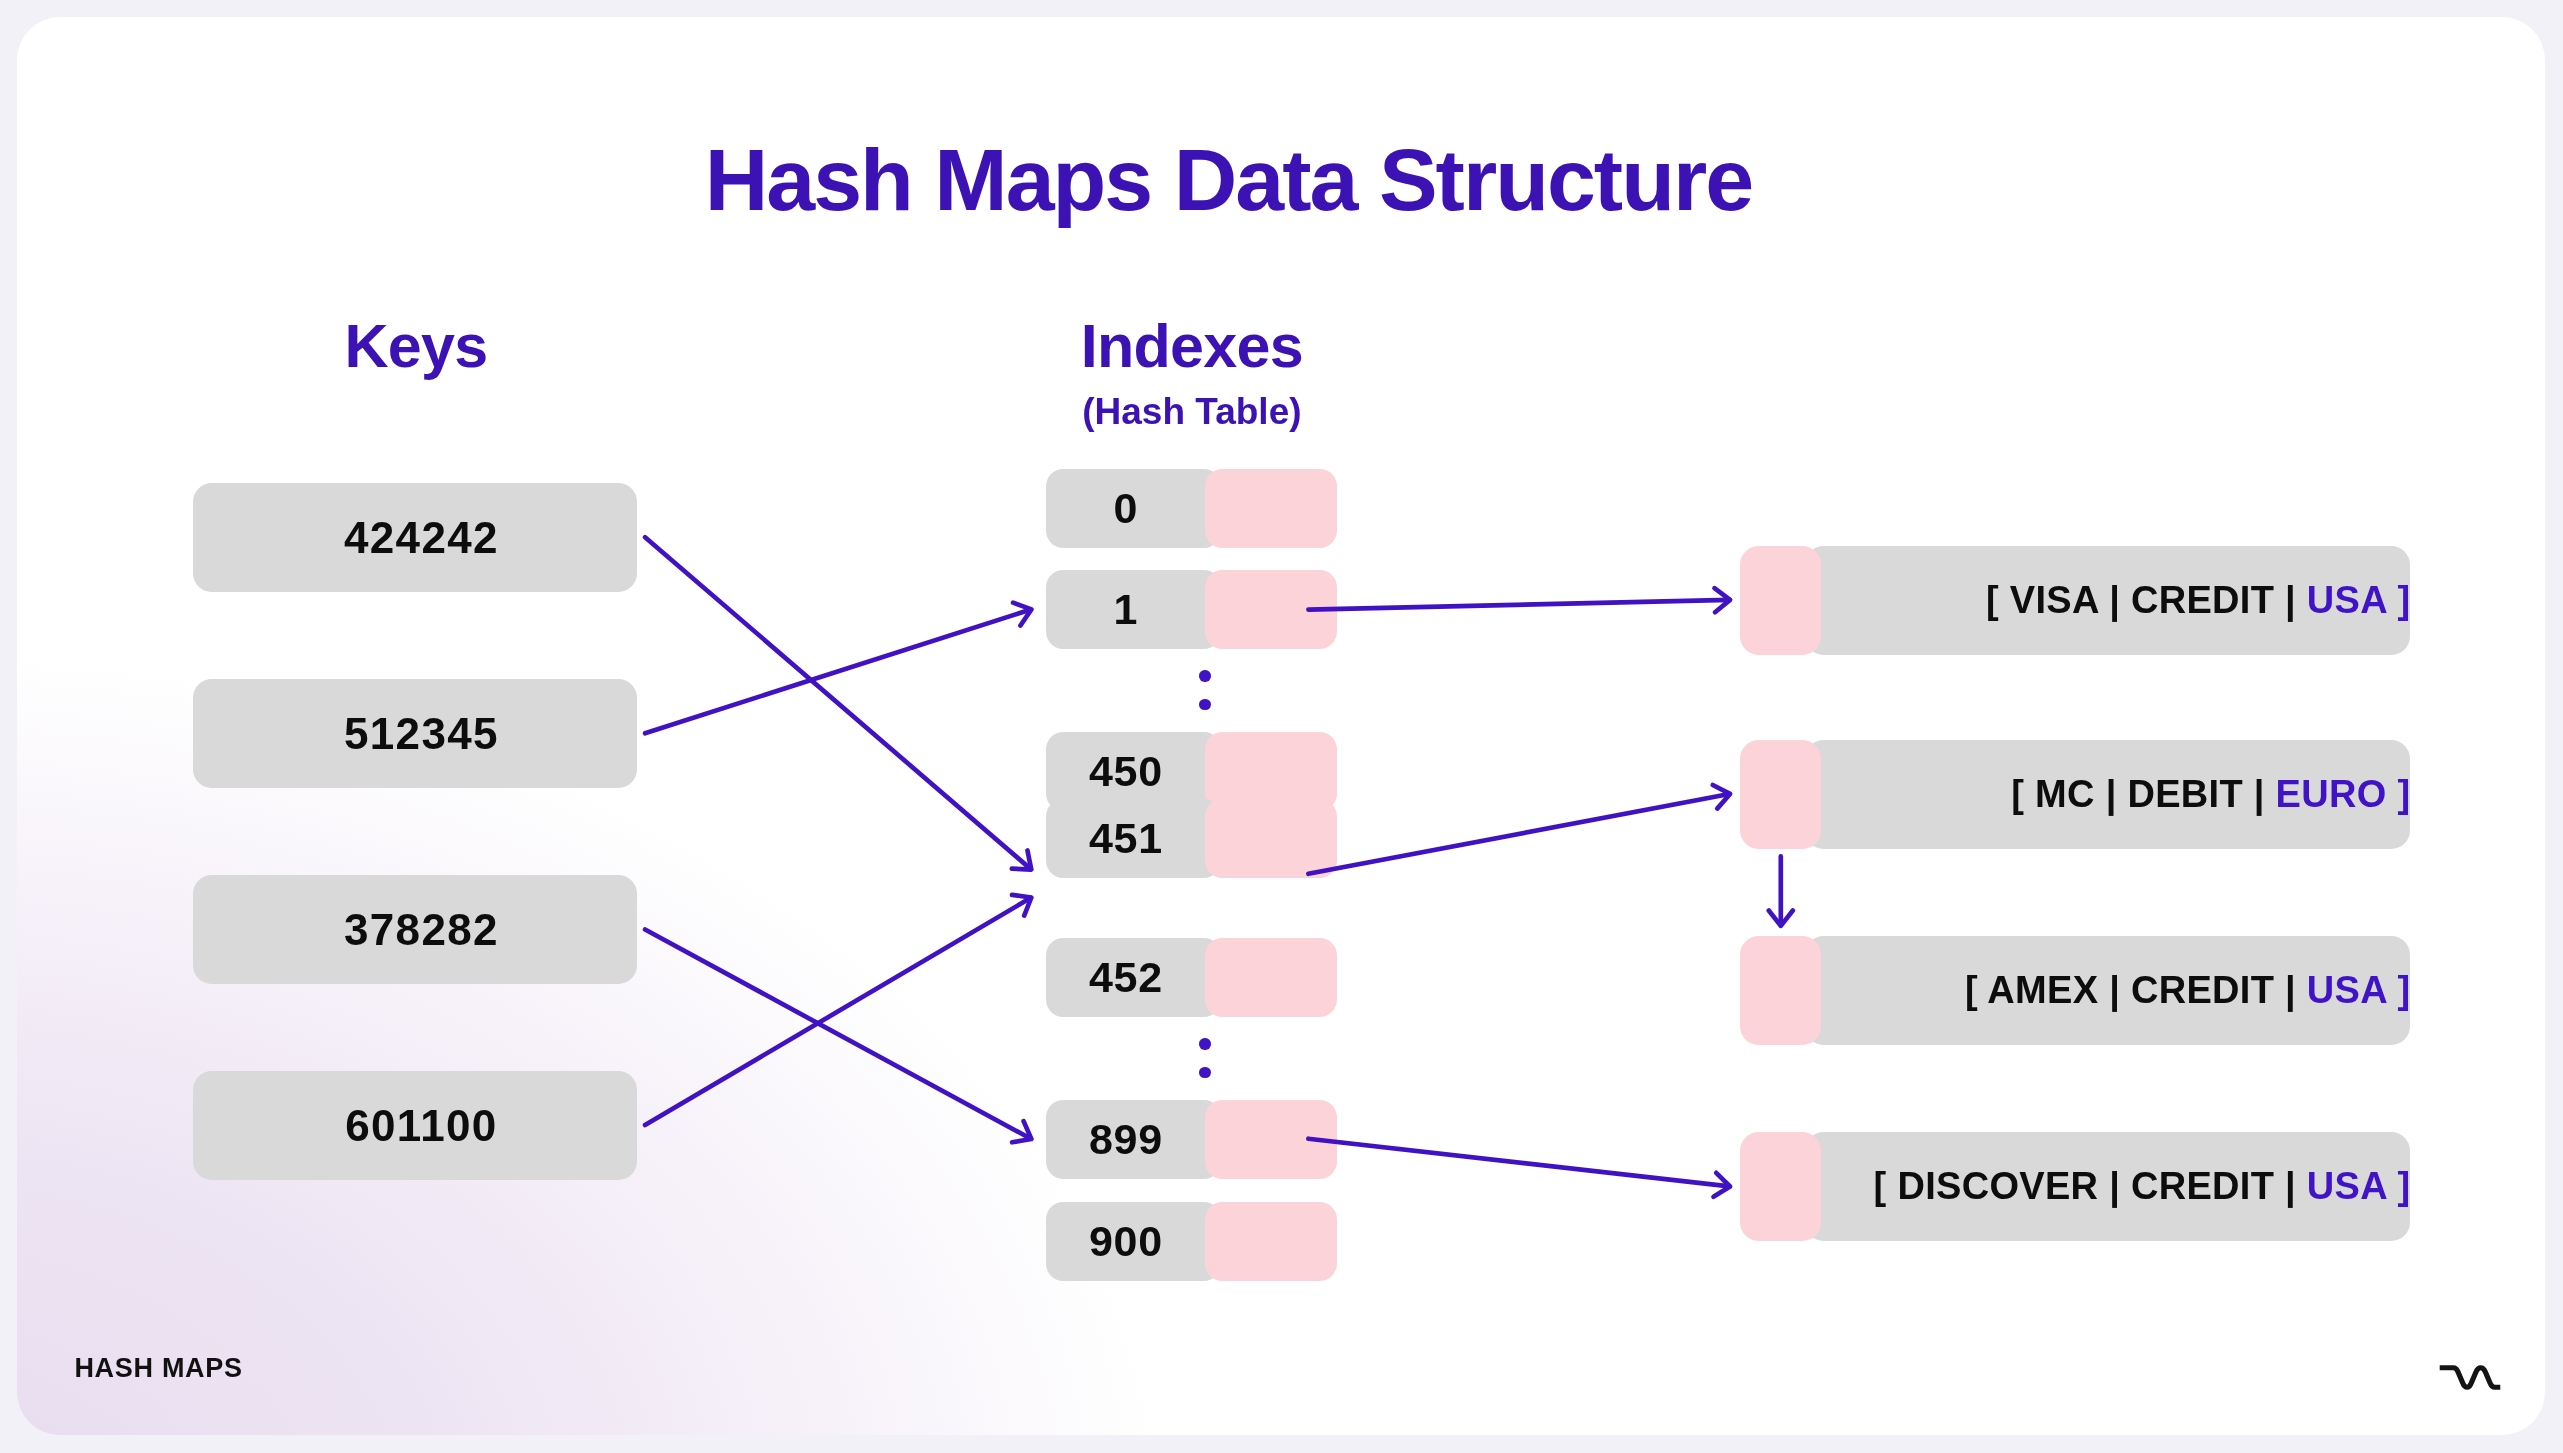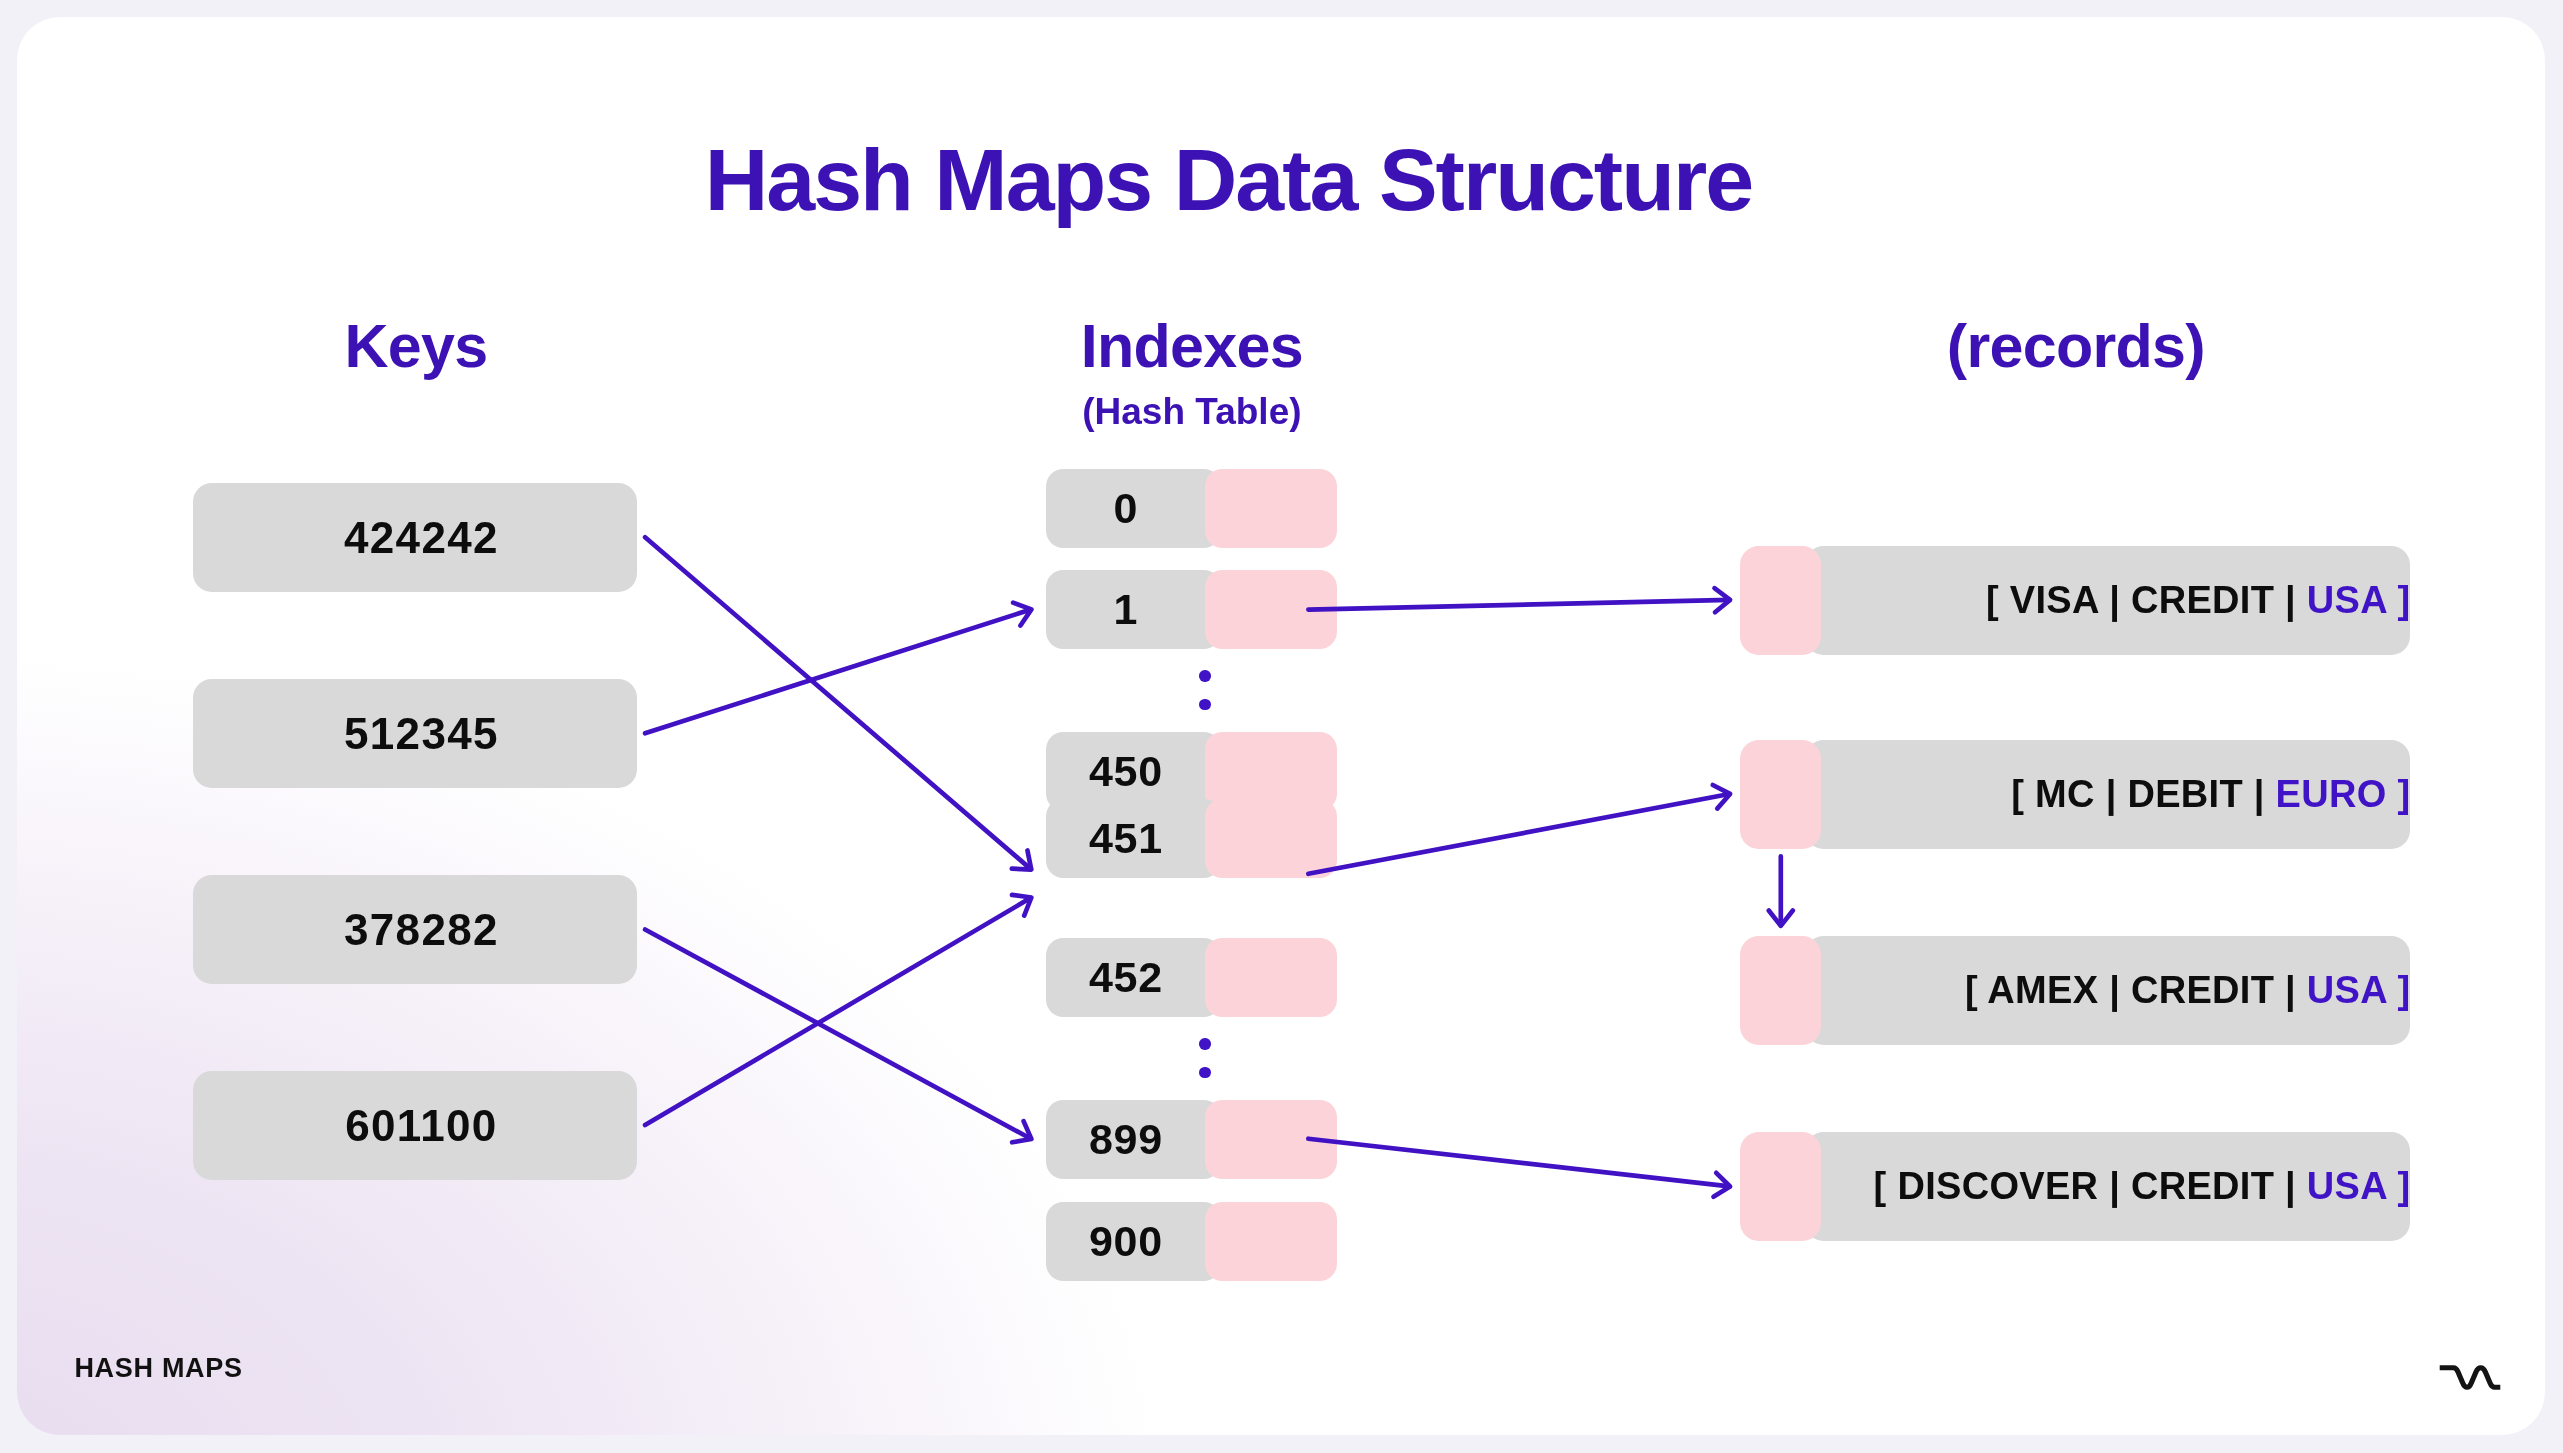--- a/index.html
+++ b/index.html
@@ -133,21 +133,20 @@
   <div id="card">
 
     <div id="page-title" class="abs">Hash Maps Data Structure</div>
 
     <div id="keys-header" class="abs col-header">Keys</div>
 
     <div id="indexes-header" class="abs col-header">Indexes</div>
     <div id="indexes-subtitle" class="abs">(Hash Table)</div>
 
     <div id="records-header" class="abs col-header">
-      <div>(records)</div>
     </div>
 
     <div id="keys-col">
         <div class="key-box abs" style="top: 466px;">424242</div>
         <div class="key-box abs" style="top: 662px;">512345</div>
         <div class="key-box abs" style="top: 858px;">378282</div>
         <div class="key-box abs" style="top: 1054px;">601100</div>
       </div>
     <div id="indexes-col">
         <div class="index-slot abs" style="top: 452px;">

